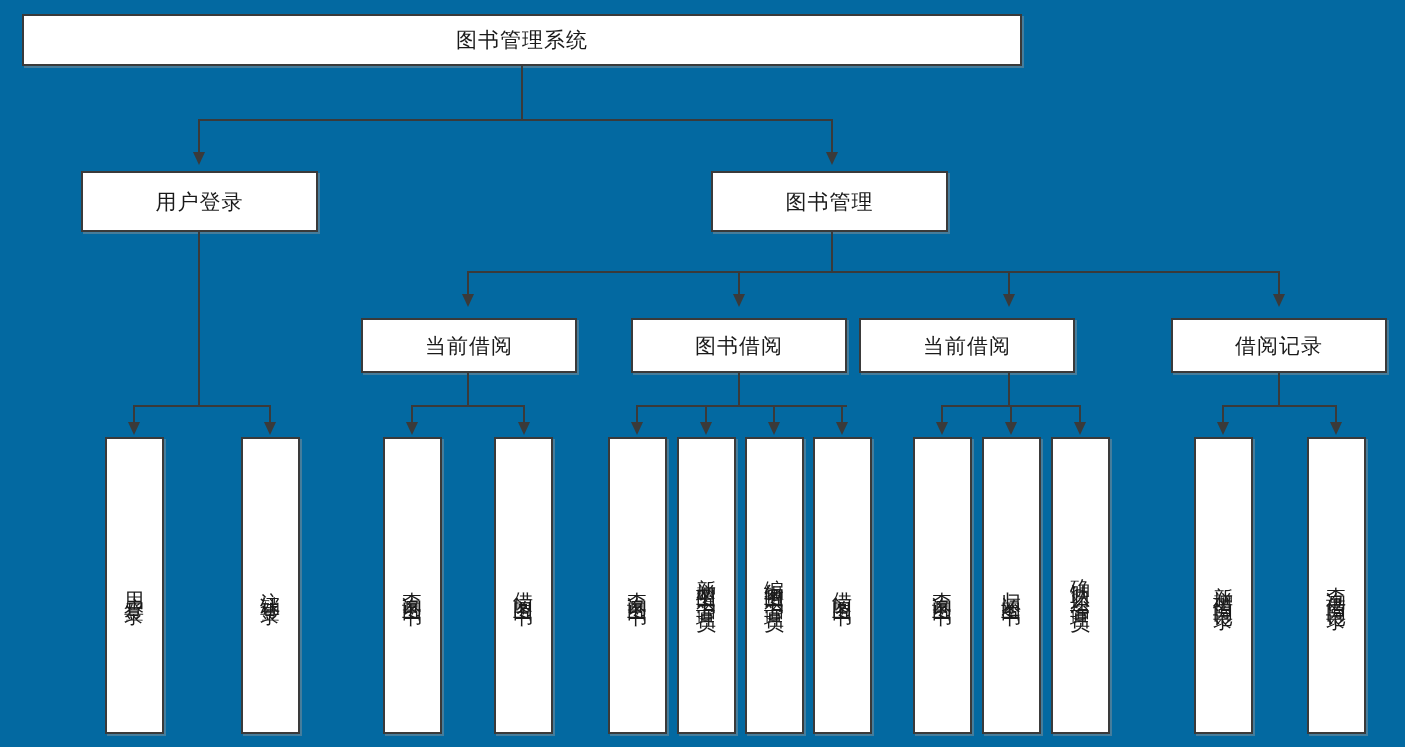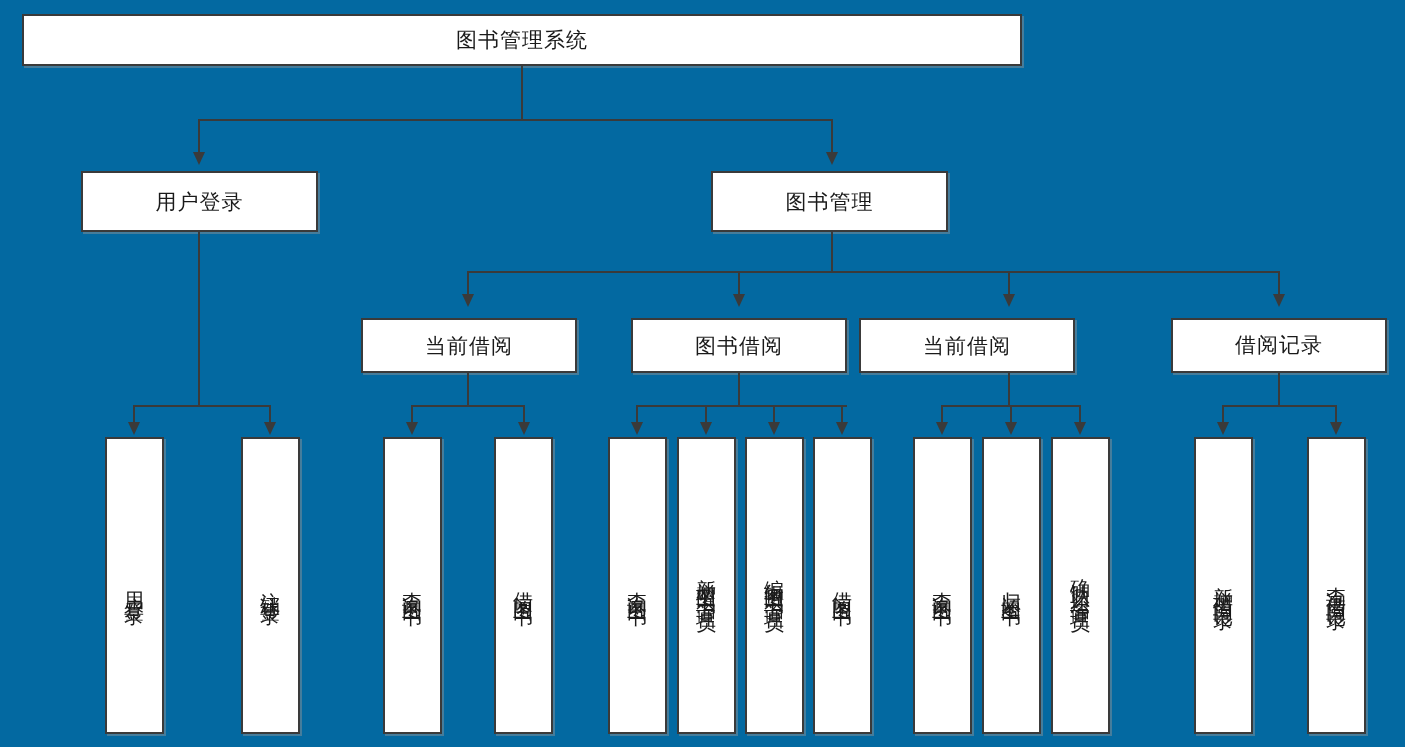--- a/index.html
+++ b/index.html
@@ -128,21 +128,21 @@
 
   <div class="node h" style="left:361px; top:318px; width:216px; height:55px;">
     <span>当前借阅</span>
   </div>
   <div class="node h" style="left:631px; top:318px; width:216px; height:55px;">
     <span>图书借阅</span>
   </div>
   <div class="node h" style="left:859px; top:318px; width:216px; height:55px;">
     <span>当前借阅</span>
   </div>
-  <div class="node h" style="left:1171px; top:318px; width:216px; height:55px;font-family:Liberation Serif, serif;">
+  <div class="node h" style="left:1171px; top:318px; width:216px; height:55px;">
     <span>借阅记录</span>
   </div>
 
   <div class="edge vline" style="left:467px; top:373px; width:2px; height:33px;"></div>
   <div class="edge hline" style="left:411px; top:405px; width:113px; height:2px;"></div>
   <div class="edge vline" style="left:411px; top:405px; width:2px; height:20px;"></div>
   <div class="arrow" style="left:406px; top:422px;"></div>
   <div class="edge vline" style="left:523px; top:405px; width:2px; height:20px;"></div>
   <div class="arrow" style="left:518px; top:422px;"></div>
 

